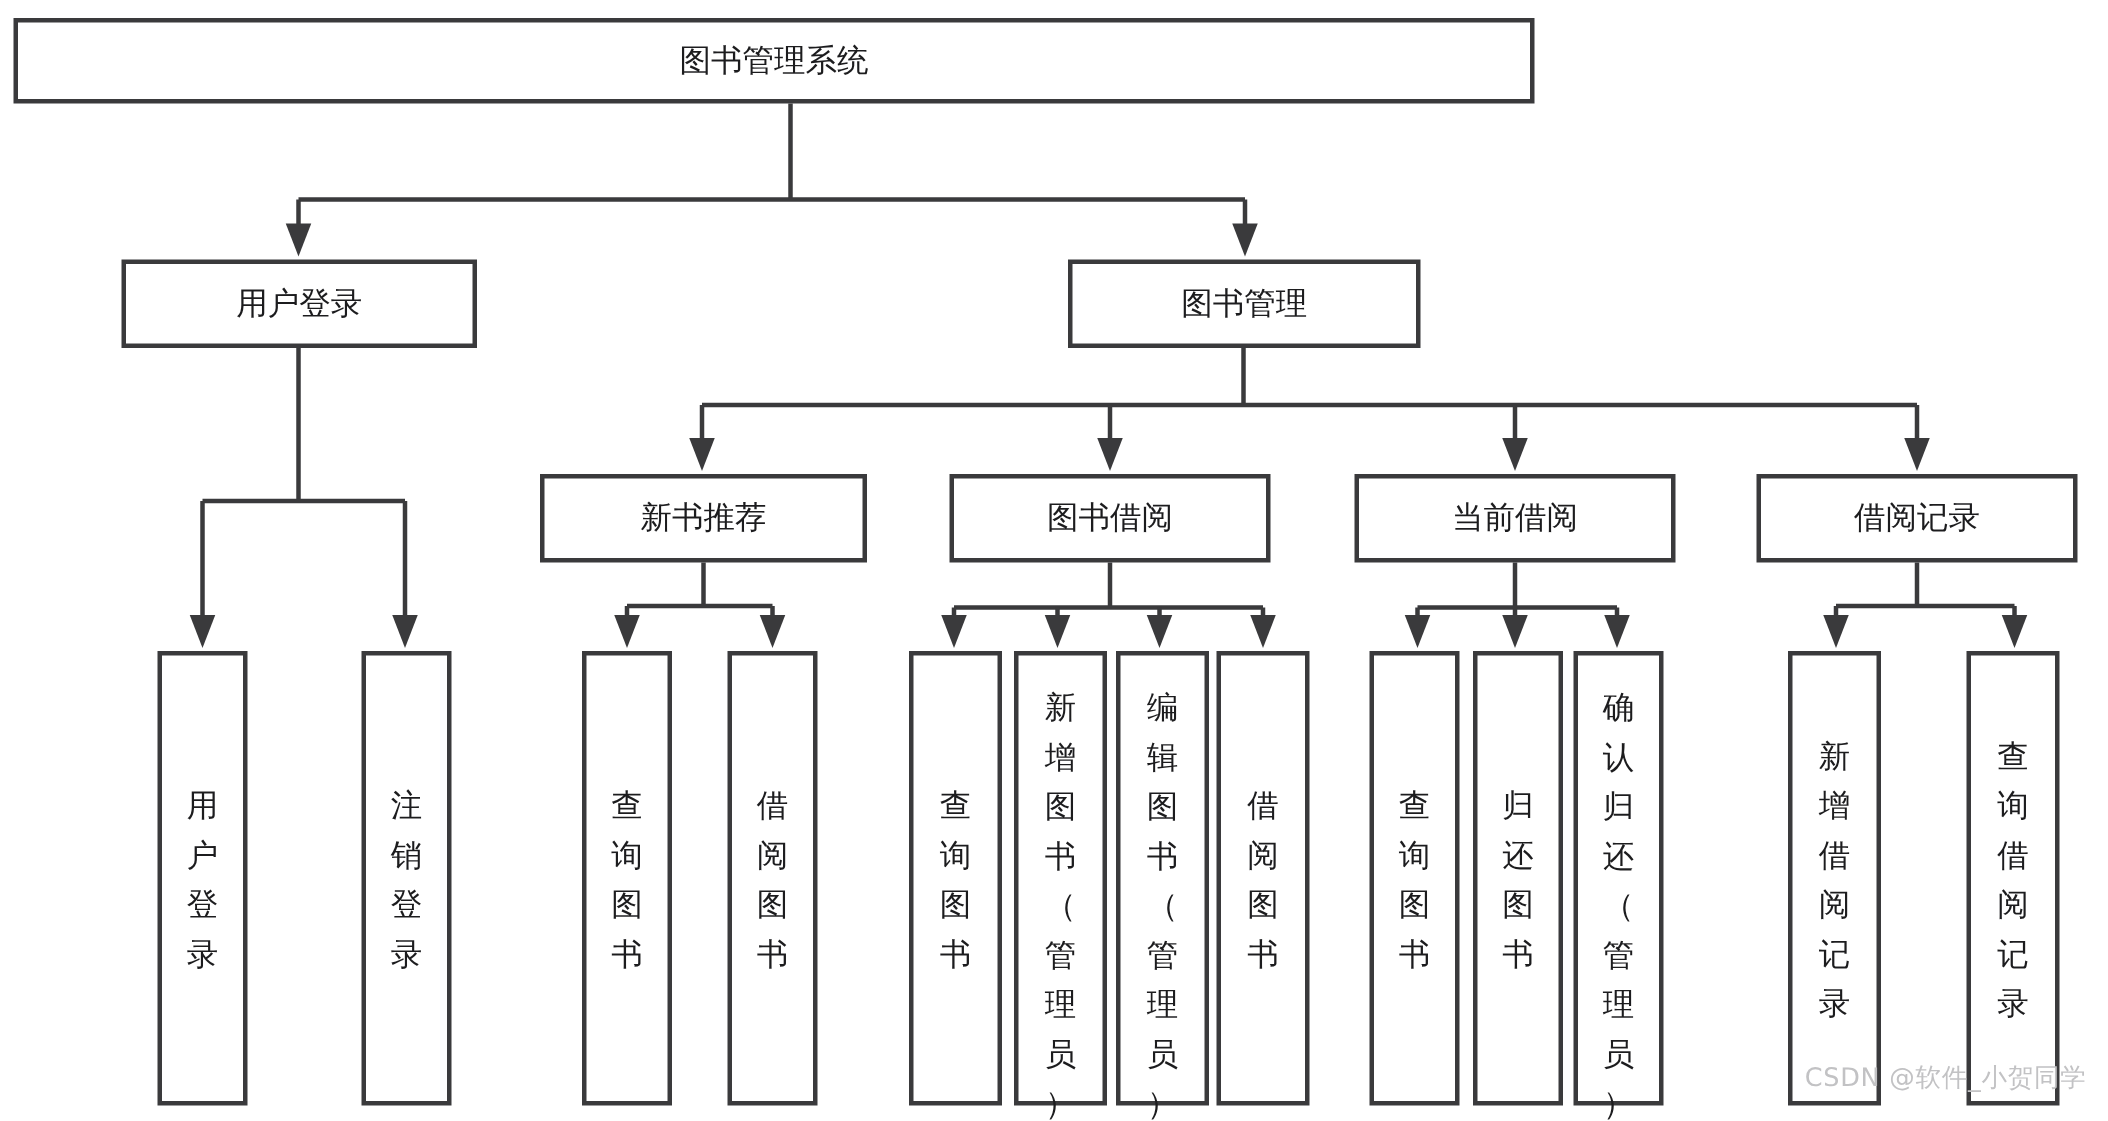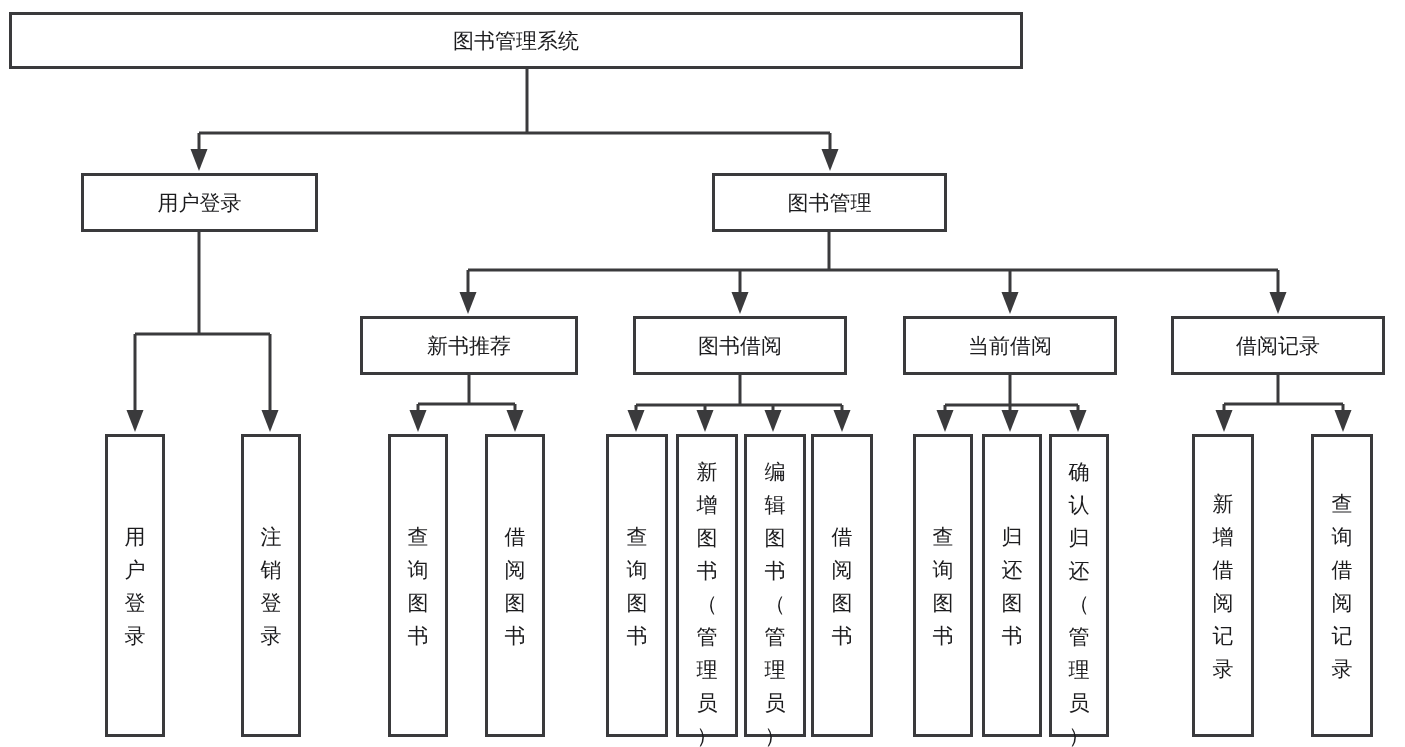--- a/index.html
+++ b/index.html
@@ -216,13 +216,14 @@
         <g>
           <rect class="node-box" x="1193.5" y="435.5" width="59" height="300"></rect>
           <text class="node-label-vertical" x="1223" y="511.25"><tspan x="1223" dy="0">新</tspan><tspan x="1223" dy="33">增</tspan><tspan x="1223" dy="33">借</tspan><tspan x="1223" dy="33">阅</tspan><tspan x="1223" dy="33">记</tspan><tspan x="1223" dy="33">录</tspan></text>
         </g>
         <g>
           <rect class="node-box" x="1312.5" y="435.5" width="59" height="300"></rect>
           <text class="node-label-vertical" x="1342" y="511.25"><tspan x="1342" dy="0">查</tspan><tspan x="1342" dy="33">询</tspan><tspan x="1342" dy="33">借</tspan><tspan x="1342" dy="33">阅</tspan><tspan x="1342" dy="33">记</tspan><tspan x="1342" dy="33">录</tspan></text>
         </g>
       </g>
   </svg>
+  <div class="watermark-text">CSDN @软件_小贺同学</div>
 </div>
 
 </body></html>

